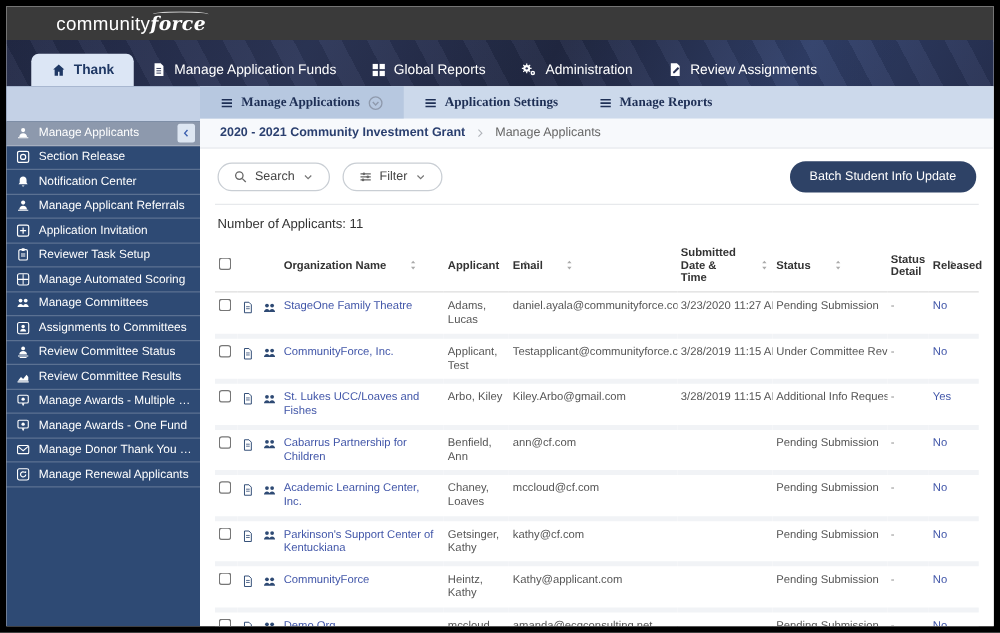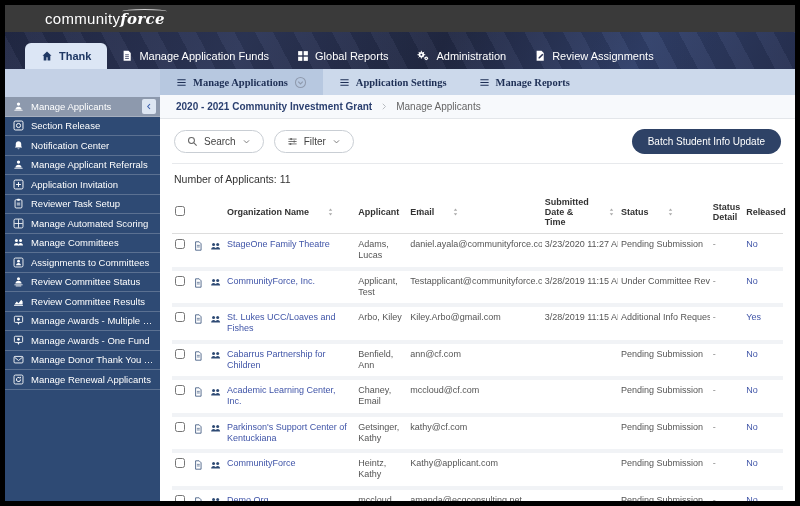--- a/index.html
+++ b/index.html
@@ -474,21 +474,21 @@
                         <path d="M6 7h4.5M6 9.5h4.5" stroke="#2e4a74" stroke-width="1"></path>
                       </svg>
                       <svg width="12" height="11" viewBox="0 0 16 16">
                         <circle cx="5" cy="5" r="2.2" fill="#2e4a74"></circle>
                         <circle cx="11" cy="5" r="2.2" fill="#2e4a74"></circle>
                         <path d="M1.5 12.5c0-2 1.6-3.6 3.5-3.6s3.5 1.6 3.5 3.6zM7.5 12.5c0-2 1.6-3.6 3.5-3.6s3.5 1.6 3.5 3.6z" fill="#2e4a74"></path>
                       </svg>
                     </span>
                   </td>
               <td><span class="link">Academic Learning Center, Inc.</span></td>
-              <td>Chaney, Email</td>
+              <td>Chaney, Loaves</td>
               <td class="cell-email">mccloud@cf.com</td>
               <td class="cell-date"></td>
               <td class="cell-status">Pending Submission</td>
               <td class="cell-detail">-</td>
               <td><span class="link">No</span></td>
             </tr>
             <tr>
               <td><input type="checkbox" style=""></td>
               <td>
                     <span class="row-icons">

